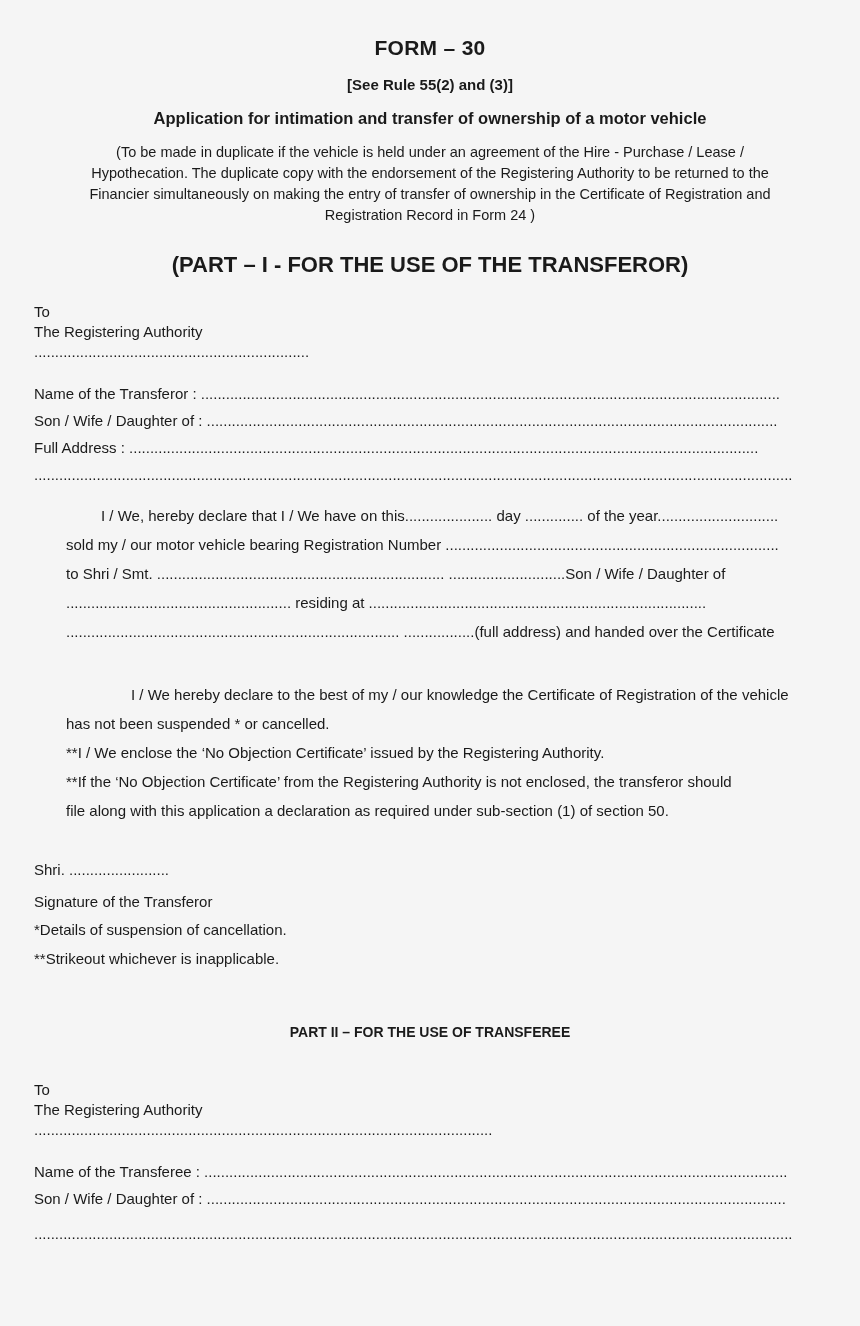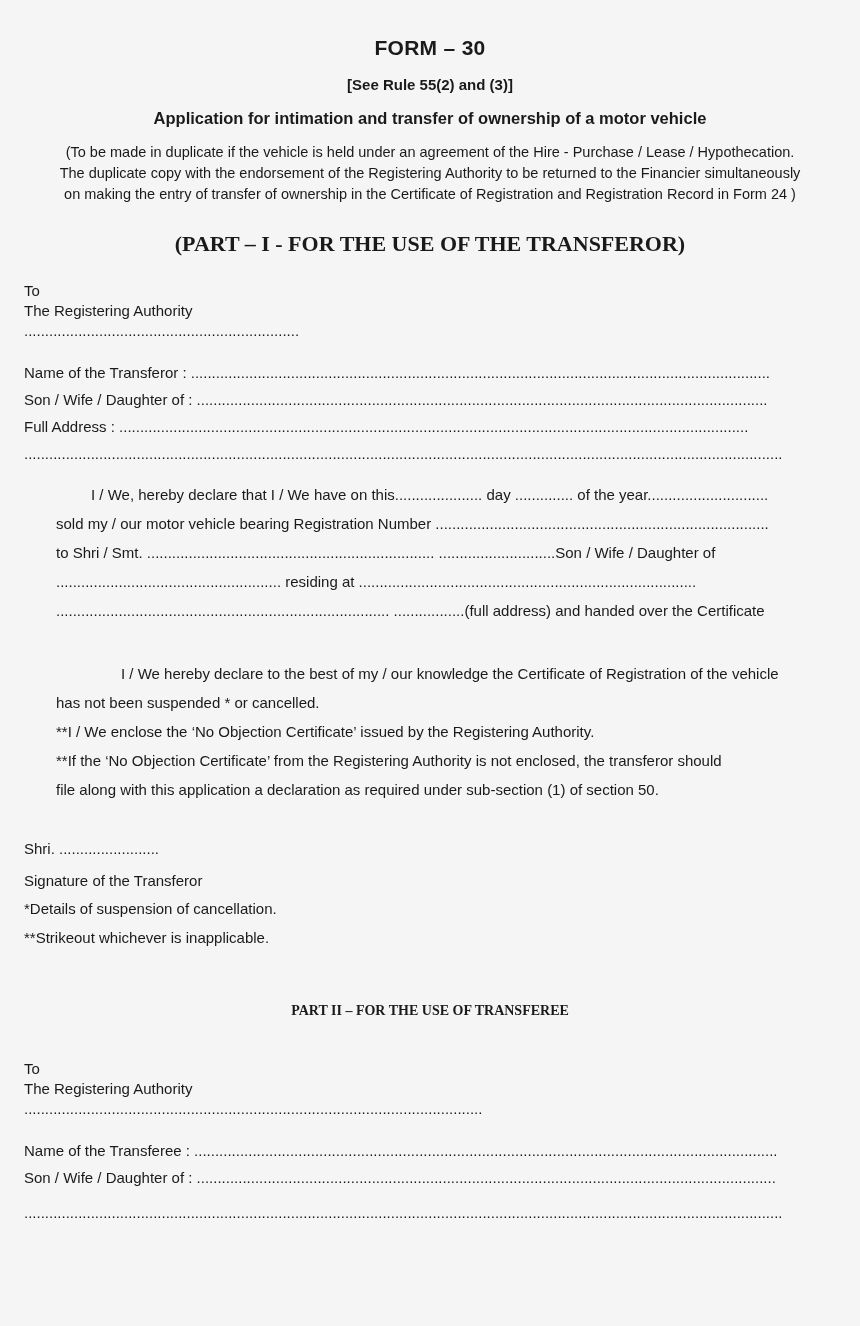--- a/index.html
+++ b/index.html
@@ -12,21 +12,21 @@
     background: #f5f5f5;
     font-family: "Liberation Sans", sans-serif;
     color: #1a1a1a;
     overflow: hidden;
   }
   .page {
     position: relative;
     width: 860px;
     height: 1326px;
     box-sizing: border-box;
-    padding: 0 24px;
+    padding: 0 34px;
   }
 
   
   .form-title {
     text-align: center;
     font-size: 21px;
     font-weight: bold;
     letter-spacing: .3px;
     margin: 0;
     padding-top: 36px;
@@ -47,21 +47,21 @@
   }
   .duplicate-note {
     text-align: center;
     font-size: 14.5px;
     line-height: 21px;
     margin: 0;
     padding: 14px 34px 0 34px;
   }
   .part-heading {
     text-align: center;
-    font-family: Liberation Serif, serif;
+    font-family: Liberation Sans, sans-serif;
     font-weight: bold;
     font-size: 22px;
     margin: 0;
   }
   .part-heading.part1 { padding-top: 26px; }
   .part-heading.part2 { padding-top: 0; font-size: 14px; }
 
   
   .addr-block {
     font-size: 15px;

